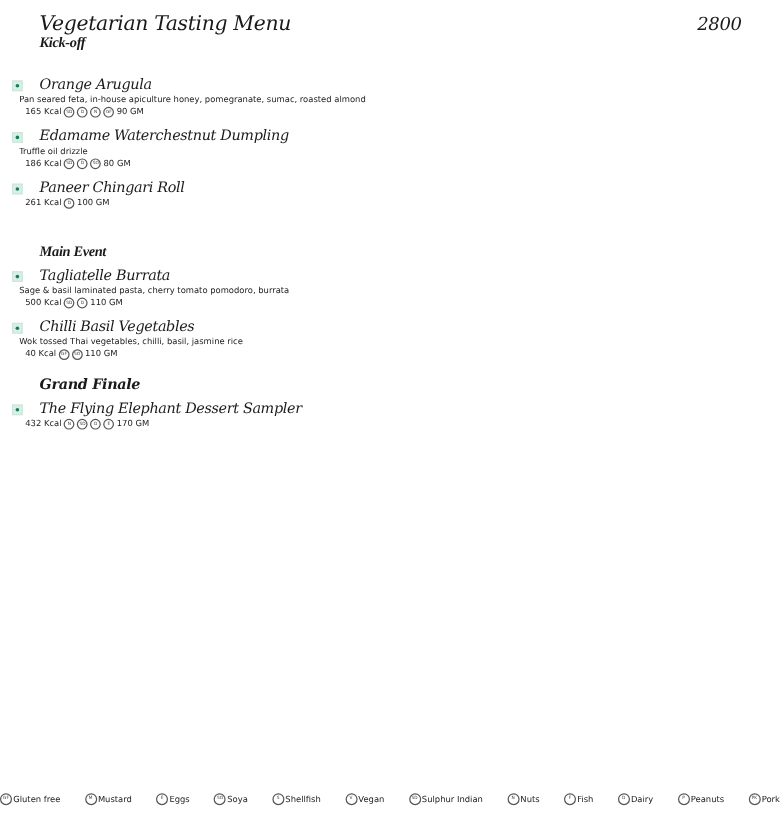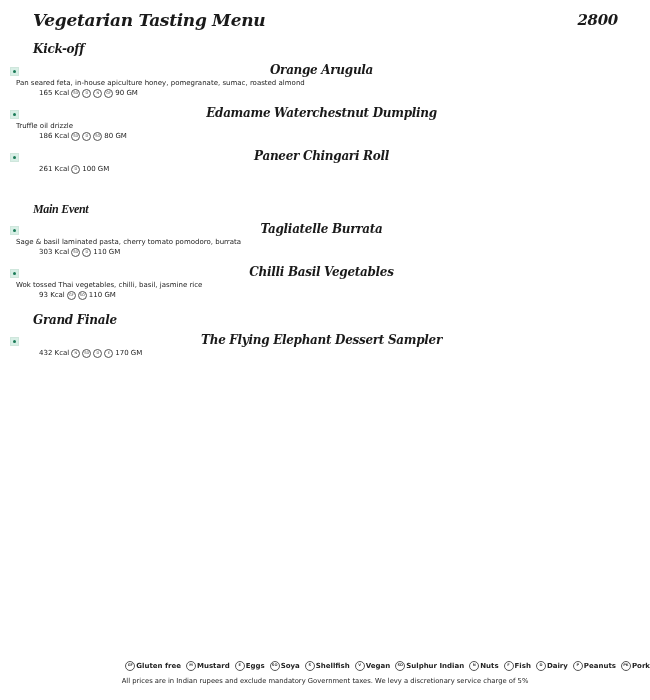--- a/index.html
+++ b/index.html
@@ -1,41 +1,41 @@
 <!DOCTYPE html>
 <html><head>
   <meta charset="utf-8">
   <style>
     * { box-sizing: border-box; margin: 0; padding: 0; }
     html, body { width: 650px; height: 700px; background: #ffffff; overflow: hidden; }
     body { position: relative; font-family: "DejaVu Sans", sans-serif; color: #1a1a1a; }
-    .hand { font-family: "DejaVu Serif", serif; font-style: italic; font-weight: bold; letter-spacing: -0.3px; text-align: center; }
+    .hand { font-family: "DejaVu Serif", serif; font-style: italic; font-weight: normal; letter-spacing: -0.3px; }
     .title { position: absolute; left: 33px; top: 10px; font-size: 17px; }
     .price { position: absolute; right: 32px; top: 11px; font-size: 15px; }
     .section { position: absolute; left: 33px; font-size: 12px; font-weight: bold; font-family: "DejaVu Serif", serif; font-style: italic; letter-spacing: -0.3px; }
     .item { position: absolute; left: 10px; width: 600px; }
     .veg { position: absolute; left: 0; top: 4px; width: 9px; height: 9px; background: #d8efe6; border: 1px solid #cfe6dc; }
     .veg::after { content: ""; position: absolute; left: 2px; top: 2px; width: 3px; height: 3px; border-radius: 50%; background: #1b7a57; }
     .item-name { margin-left: 23px; font-size: 12px; line-height: 15px; }
     .item-desc { margin-left: 6px; font-size: 7px; line-height: 10px; color: #222; }
-    .item-meta { margin-left: 29px; font-size: 7px; line-height: 11px; color: #222; display: flex; align-items: center; gap: 2px; }
+    .item-meta { margin-left: 11px; font-size: 7px; line-height: 11px; color: #222; display: flex; align-items: center; gap: 2px; }
     .alg { display: inline-flex; align-items: center; justify-content: center; width: 9px; height: 9px; border: 0.8px solid #555; border-radius: 50%; font-size: 3.6px; color: #444; line-height: 1; }
     .footer { position: absolute; left: 0; right: 0; top: 661px; text-align: center; font-size: 7px; color: #222; }
-    .legend { display: flex; justify-content: flex-end; gap: 5px; align-items: center; font-weight: bold; }
+    .legend { display: flex; justify-content: space-between; gap: 5px; align-items: center; }
     .legend-item { display: inline-flex; align-items: center; gap: 1px; }
     .legend-item .alg { width: 10px; height: 10px; }
     .disclaimer { margin-top: 6px; font-size: 6.8px; }
   </style>
 </head>
 <body>
 
 <div class="hand title">Vegetarian Tasting Menu</div>
 <div class="hand price">2800</div>
 
-<div class="section" style="top:42px;">Kick-off</div>
+<div class="section" style="top:28px;font-family:Liberation Serif, serif;">Kick-off</div>
 
 <div class="item" style="top:63px;">
   <span class="veg"></span>
   <div class="hand item-name">Orange Arugula</div>
   <div class="item-desc">Pan seared feta, in-house apiculture honey, pomegranate, sumac, roasted almond</div>
   <div class="item-meta">
     <span>165 Kcal</span>
     <span class="alg">SD</span>
     <span class="alg">D</span>
     <span class="alg">N</span>
@@ -67,33 +67,33 @@
   </div>
 </div>
 
 <div class="section" style="top:202px;font-family:Liberation Serif, serif;">Main Event</div>
 
 <div class="item" style="top:222px;">
   <span class="veg"></span>
   <div class="hand item-name">Tagliatelle Burrata</div>
   <div class="item-desc">Sage &amp; basil laminated pasta, cherry tomato pomodoro, burrata</div>
   <div class="item-meta">
-    <span>303 Kcal</span>
+    <span>500 Kcal</span>
     <span class="alg">SD</span>
     <span class="alg">D</span>
     <span>110 GM</span>
   </div>
 </div>
 
 <div class="item" style="top:265px;">
   <span class="veg"></span>
   <div class="hand item-name">Chilli Basil Vegetables</div>
   <div class="item-desc">Wok tossed Thai vegetables, chilli, basil, jasmine rice</div>
   <div class="item-meta">
-    <span>93 Kcal</span>
+    <span>40 Kcal</span>
     <span class="alg">GF</span>
     <span class="alg">SO</span>
     <span>110 GM</span>
   </div>
 </div>
 
 <div class="section" style="top:313px;">Grand Finale</div>
 
 <div class="item" style="top:333px;">
   <span class="veg"></span>
@@ -152,14 +152,13 @@
       </span>
     <span class="legend-item">
         <span class="alg">P</span>
         <span>Peanuts</span>
       </span>
     <span class="legend-item">
         <span class="alg">PK</span>
         <span>Pork</span>
       </span>
   </div>
-  <div class="disclaimer">All prices are in Indian rupees and exclude mandatory Government taxes. We levy a discretionary service charge of 5%</div>
 </div>
 
 </body></html>

